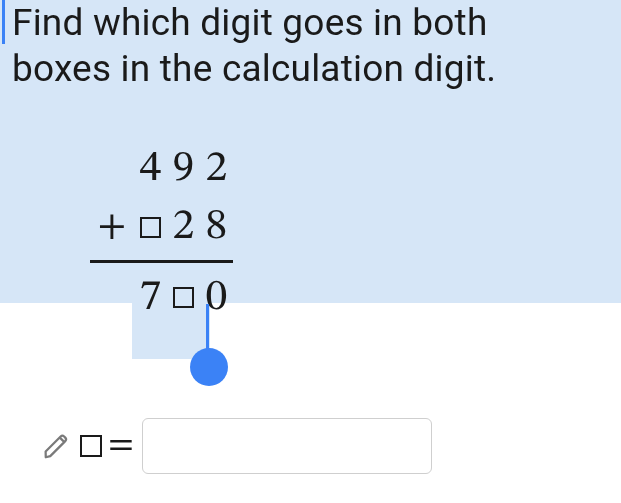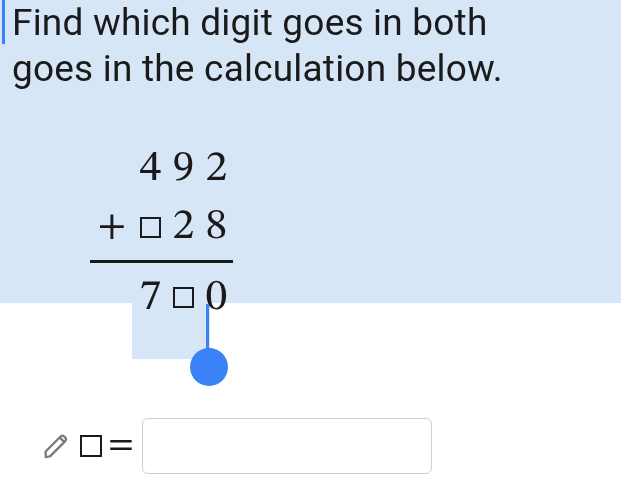--- a/index.html
+++ b/index.html
@@ -150,21 +150,21 @@
   }
 </style>
 </head>
 <body>
 
 <div class="highlight-box"></div>
 <div class="sum-highlight"></div>
 
 <div class="question">
   <span>Find which digit goes in both</span><br>
-  <span>goes in the calculation below.</span>
+  <span>boxes in the calculation digit.</span>
 </div>
 
 <div class="cursor-start"></div>
 
 <div class="calc">
 
   <div class="calc-row">
     <span class="op"></span>
     <span class="digit">4</span>
     <span class="digit">9</span>

